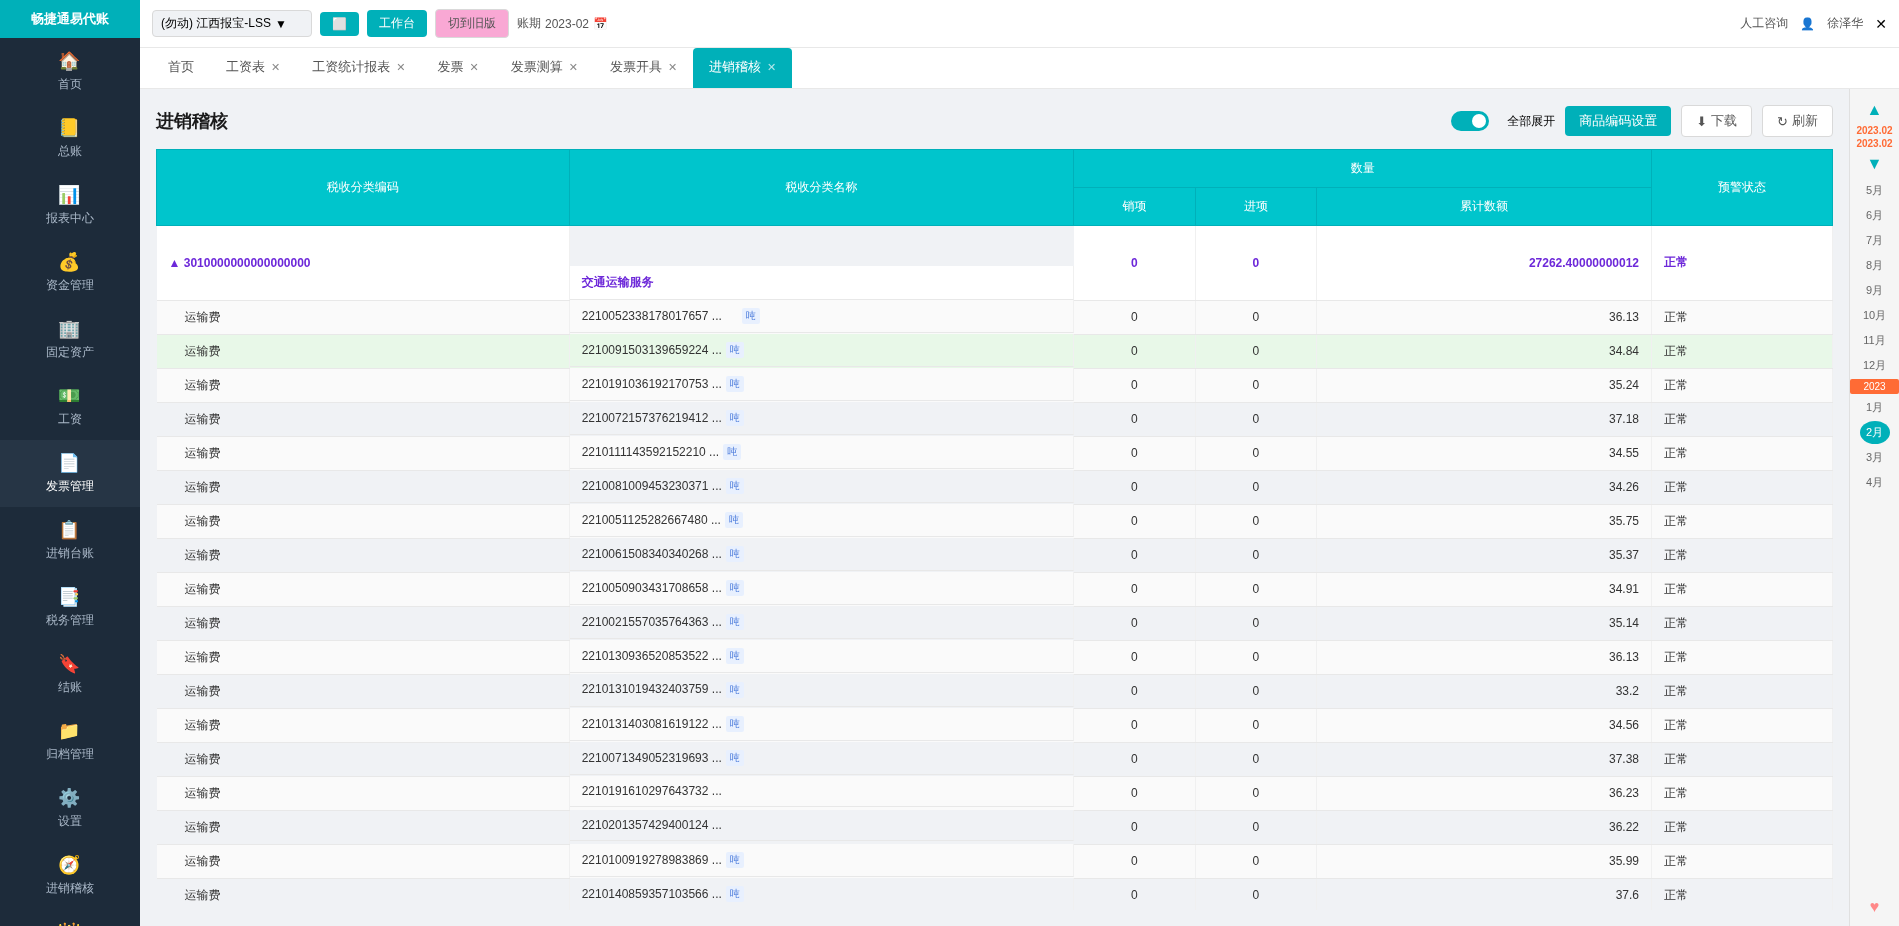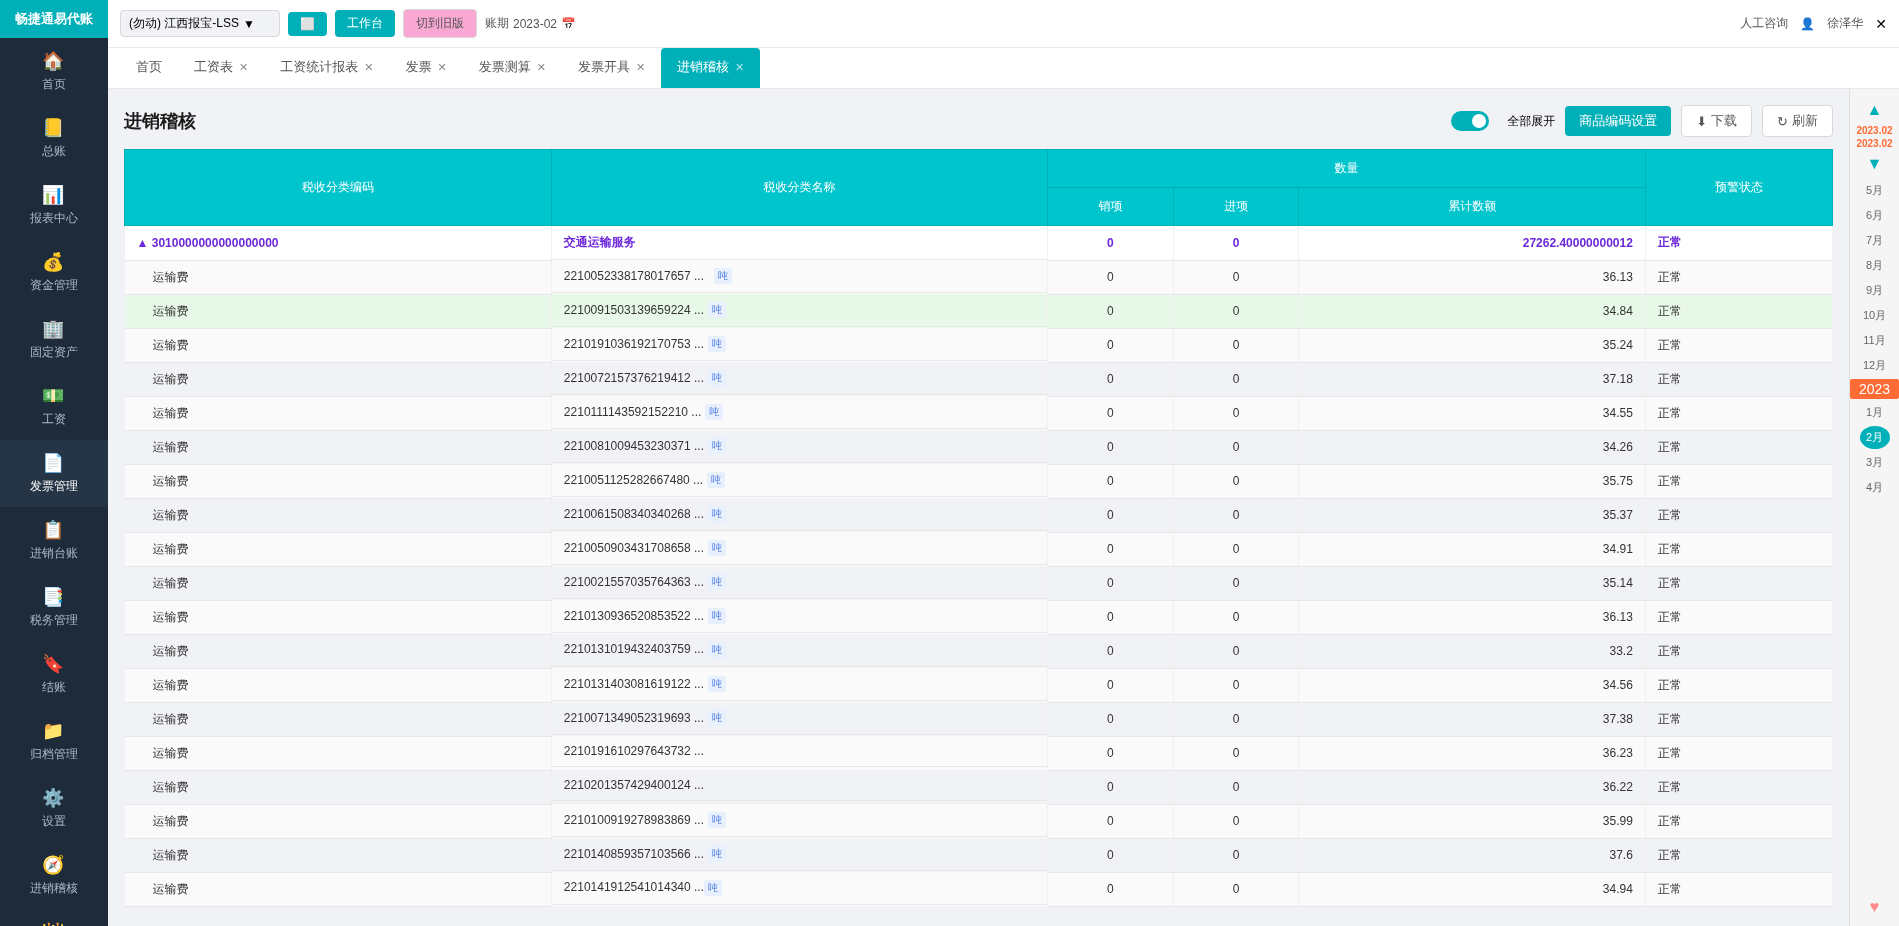--- a/index.html
+++ b/index.html
@@ -1,20 +1,20 @@
 <!DOCTYPE html>
 <html><head>
   <meta charset="utf-8">
   <style>
     * { box-sizing: border-box; margin: 0; padding: 0; }
     body { font-family: 'Microsoft YaHei', sans-serif; font-size: 13px; background: #f0f2f5; display: flex; height: 926px; overflow: hidden; }
 
     
     .sidebar {
-      width: 108px;
+      width: 140px;
       background: #1d2b3a;
       color: #aab8c8;
       display: flex;
       flex-direction: column;
       flex-shrink: 0;
       height: 100%;
     }
     .sidebar-logo {
       background: #00b0b9;
       padding: 10px;
@@ -463,29 +463,29 @@
             </tr>
             <tr>
               <th>销项</th>
               <th>进项</th>
               <th>累计数额</th>
             </tr>
           </thead>
           <tbody id="table-body">
           <tr class="group-row">
                 <td>▲ 3010000000000000000</td>
-                <td style="display: flex; align-items: center; gap: 4px;">交通运输服务</td>
+                <td style="display: flex; align-items: center; gap: 4px; margin-top: 40px;">交通运输服务</td>
                 <td class="center">0</td>
                 <td class="center">0</td>
                 <td class="num">27262.40000000012</td>
                 <td>正常</td>
               </tr>
               <tr>
                 <td style="padding-left: 28px;">运输费</td>
-                <td style="display: flex; align-items: center; gap: 10px;">
+                <td style="display: flex; align-items: center; gap: 20px;">
                   <span>2210052338178017657 ...</span>
                   <span class="tag-cube">吨</span>
                 </td>
                 <td class="center">0</td>
                 <td class="center">0</td>
                 <td class="num">36.13</td>
                 <td>正常</td>
               </tr>
               <tr class="highlighted">
                 <td style="padding-left: 28px;">运输费</td>
@@ -702,21 +702,21 @@
       <div style="font-size:10px;color:#ff6b35;font-weight:bold;">2023.02</div>
       <div class="right-panel-nav">▼</div>
       <div class="right-panel-item">5月</div>
       <div class="right-panel-item">6月</div>
       <div class="right-panel-item">7月</div>
       <div class="right-panel-item">8月</div>
       <div class="right-panel-item">9月</div>
       <div class="right-panel-item">10月</div>
       <div class="right-panel-item">11月</div>
       <div class="right-panel-item">12月</div>
-      <div style="background:#ff6b35;color:white;font-size:14px;padding:2px 4px;border-radius:2px;width:100%;text-align:center;">2023</div>
+      <div style="background:#ff6b35;color:white;font-size:10px;padding:2px 4px;border-radius:2px;width:100%;text-align:center;">2023</div>
       <div class="right-panel-item">1月</div>
       <div class="right-panel-item active">2月</div>
       <div class="right-panel-item">3月</div>
       <div class="right-panel-item">4月</div>
       <div class="panel-heart">♥</div>
     </div>
   </div>
 </div>
 
 </body></html>

